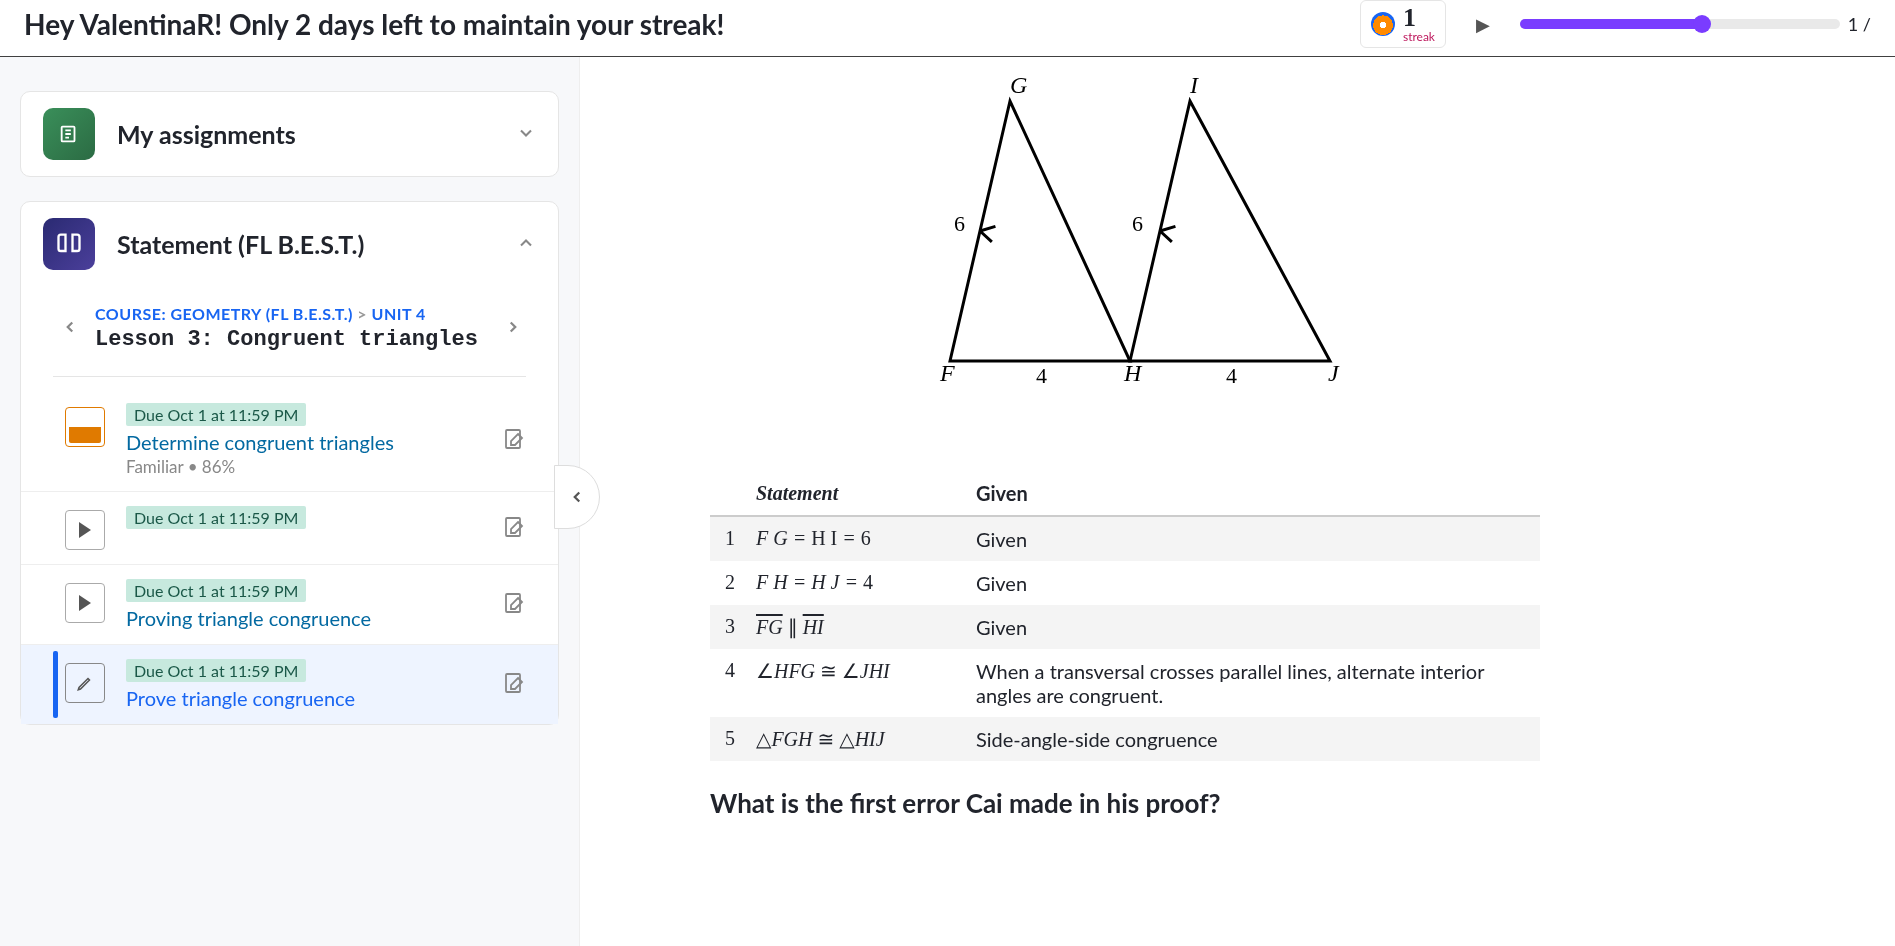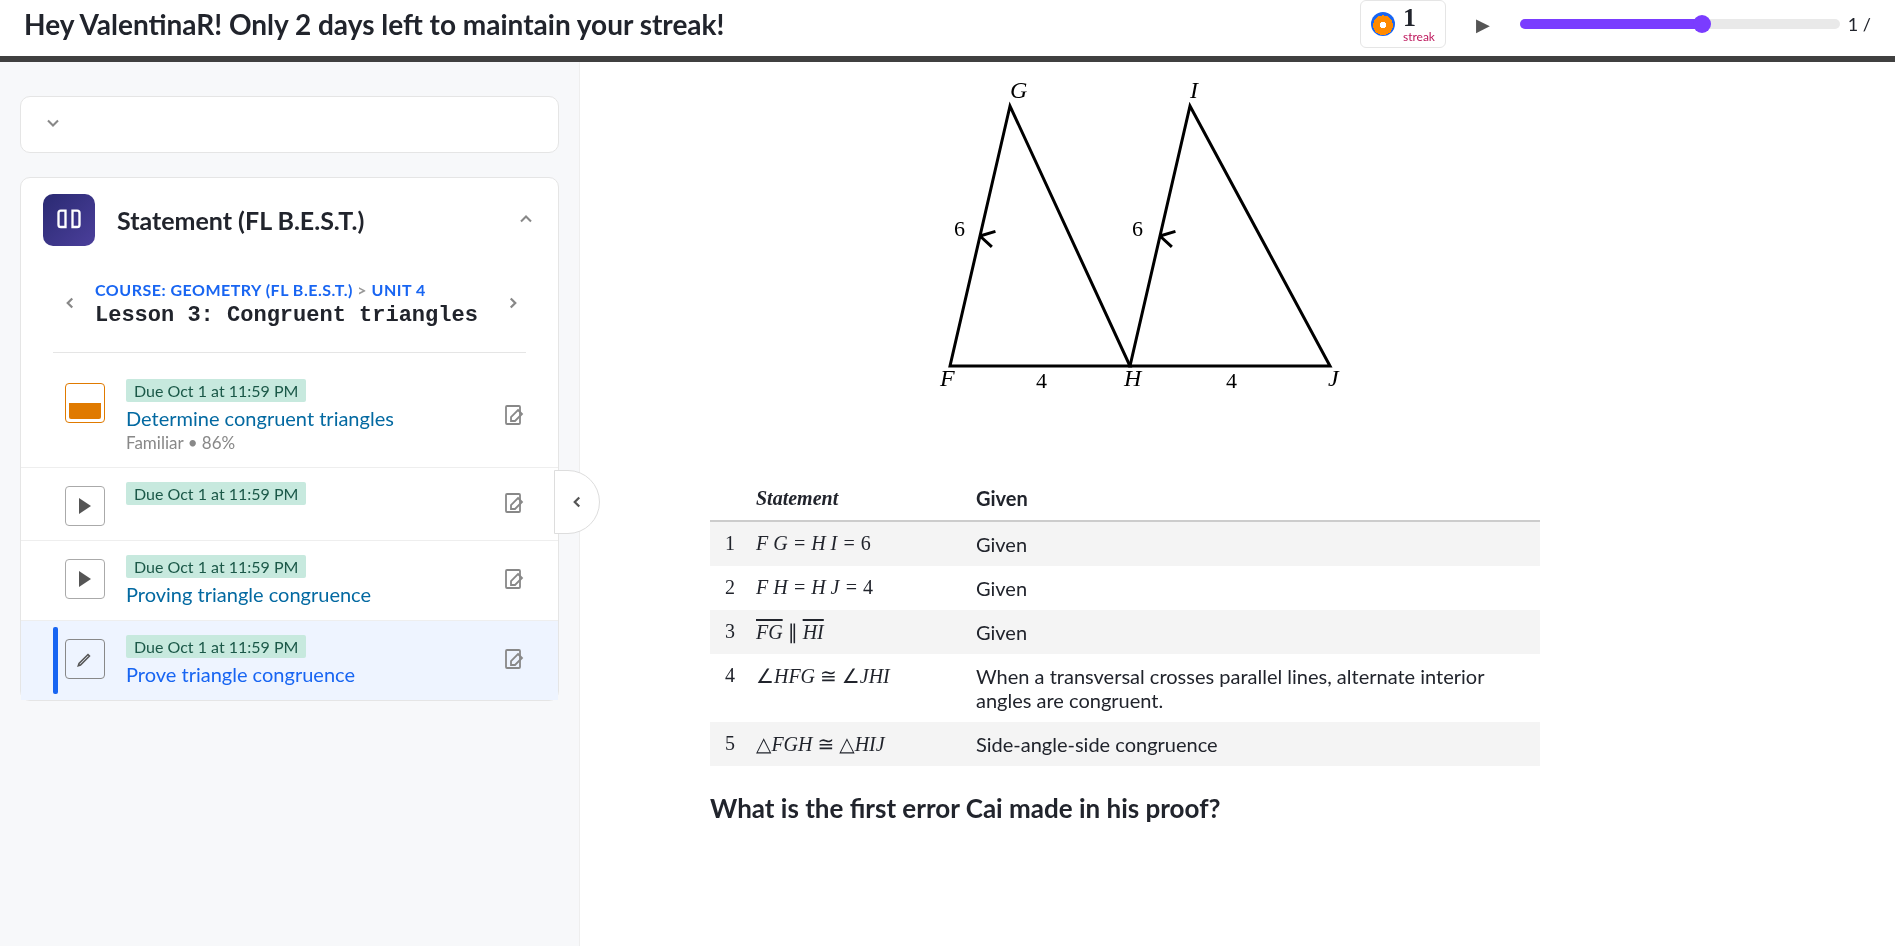--- a/index.html
+++ b/index.html
@@ -1,19 +1,19 @@
 <!DOCTYPE html>
 <html><head>
 <meta charset="utf-8">
 <style>
 * { box-sizing: border-box; margin: 0; padding: 0; }
 body { font-family: -apple-system, BlinkMacSystemFont, "Segoe UI", Lato, sans-serif; background: #fff; color: #21242c; }
 
 
-.header { display: flex; align-items: center; justify-content: space-between; padding: 0 24px 8px 24px; border-bottom: 6px solid #404040; }
+.header { display: flex; align-items: center; justify-content: space-between; padding: 0 24px 8px 24px; border-bottom: 1px solid #404040; }
 .header-greeting { font-size: 28px; font-weight: 700; color: #21242c; }
 .header-right { display: flex; align-items: center; gap: 24px; }
 .streak-box { display: flex; align-items: center; gap: 8px; border: 1px solid #e5e5e5; border-radius: 6px; padding: 4px 10px; }
 .streak-icon { width: 24px; height: 24px; background: radial-gradient(circle at 50% 55%, #fff 0 18%, #ff8a00 18% 55%, #1865f2 55% 100%); border-radius: 50%; }
 .streak-text { display: flex; flex-direction: column; line-height: 1; }
 .streak-num { font-size: 26px; font-weight: 700; font-family: Georgia, serif; }
 .streak-label { font-size: 12px; color: #be185d; }
 .header-play { color: #555; font-size: 18px; padding: 2px 6px; }
 .progress-wrap { display: flex; align-items: center; gap: 8px; }
 .progress-track { width: 320px; height: 10px; background: #e9e9e9; border-radius: 5px; position: relative; }
@@ -106,20 +106,29 @@
     </div>
   </div>
 </div>
 
 <div class="page">
 
   <div class="sidebar">
 
     <div class="card">
       <div class="card-header">
+        <div class="card-header-left">
+          <div class="card-icon ci-assign">
+            <svg class="pencil-svg" viewBox="0 0 24 24" fill="none" stroke="#fff" stroke-width="2">
+                <rect x="4" y="4" width="14" height="16" rx="1"></rect>
+                <path d="M8 8h6M8 12h6M8 16h4"></path>
+              </svg>
+          </div>
+          <div class="card-title">My assignments</div>
+        </div>
         <div class="chev">
           <svg width="20" height="20" viewBox="0 0 24 24" fill="none" stroke="currentColor" stroke-width="2.5">
               <path d="M6 9l6 6 6-6"></path>
             </svg>
         </div>
       </div>
     </div>
 
     <div class="card">
       <div class="card-header">
@@ -262,21 +271,21 @@
       <thead>
         <tr>
           <th class="col-num"></th>
           <th class="col-stmt">Statement</th>
           <th class="col-reason">Given</th>
         </tr>
       </thead>
       <tbody>
         <tr class="odd">
           <td class="col-num">1</td>
-          <td class="col-stmt"><span class="up" style="font-style:italic">F G</span> = <span class="up" style="font-style:italic">H I</span> = <span class="up">6</span></td>
+          <td class="col-stmt"><span class="up" style="font-style:italic">F G</span> = <span class="up" style="">H I</span> = <span class="up">6</span></td>
           <td class="col-reason">Given</td>
         </tr>
         <tr>
           <td class="col-num">2</td>
           <td class="col-stmt"><span style="font-style:italic">F H</span> = <span style="font-style:italic">H J</span> = <span class="up">4</span></td>
           <td class="col-reason">Given</td>
         </tr>
         <tr class="odd">
           <td class="col-num">3</td>
           <td class="col-stmt"><span class="overline" style="font-style:italic">FG</span> <span class="up">∥</span> <span class="overline" style="font-style:italic">HI</span></td>

